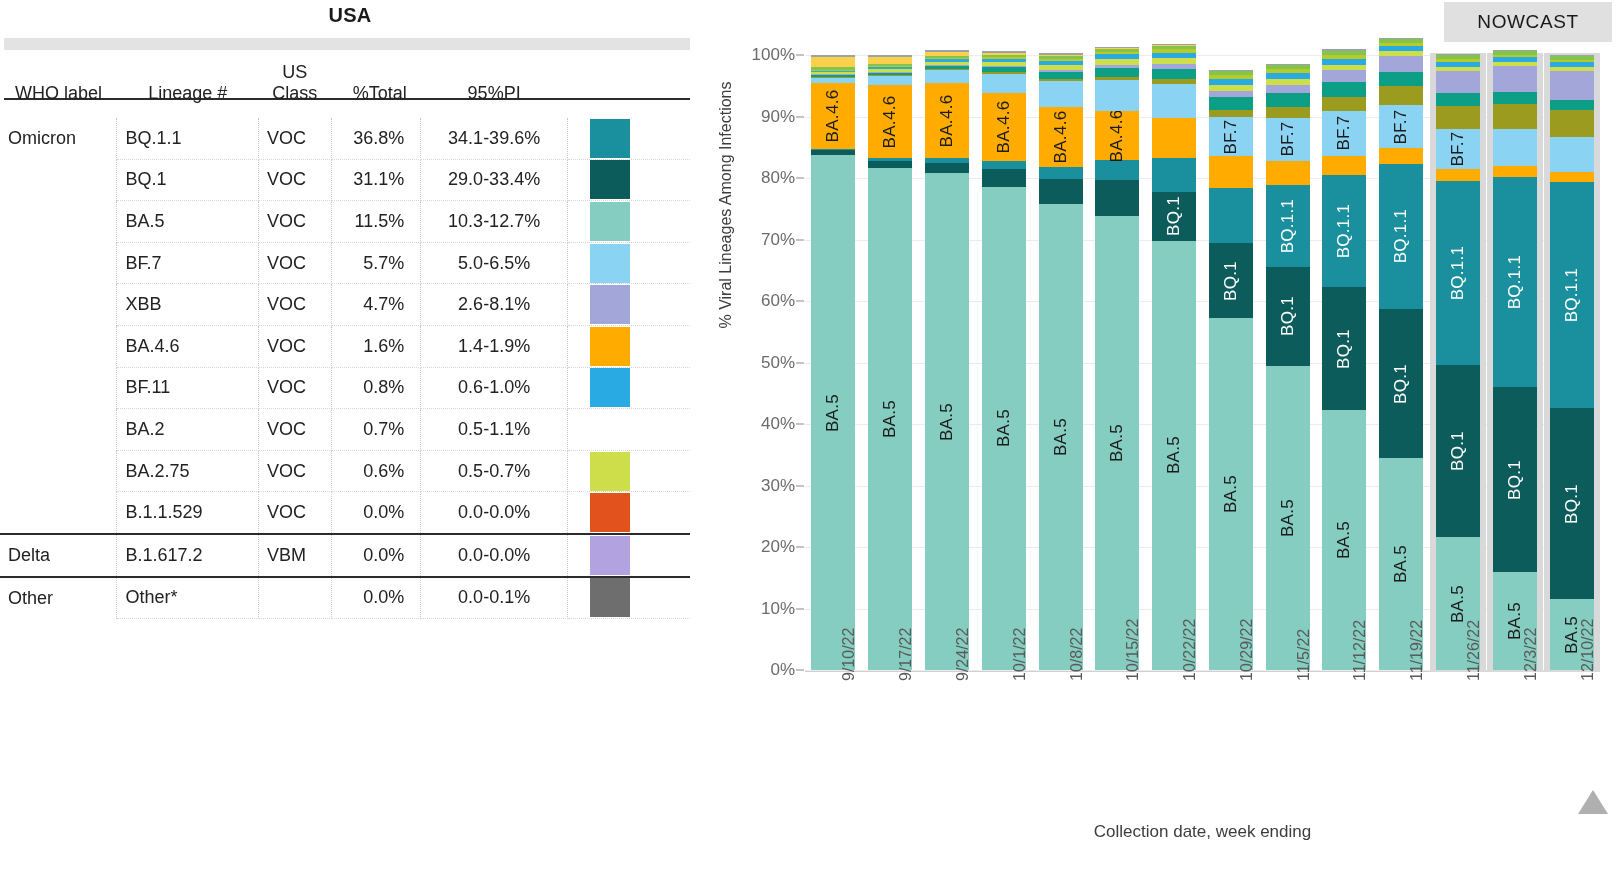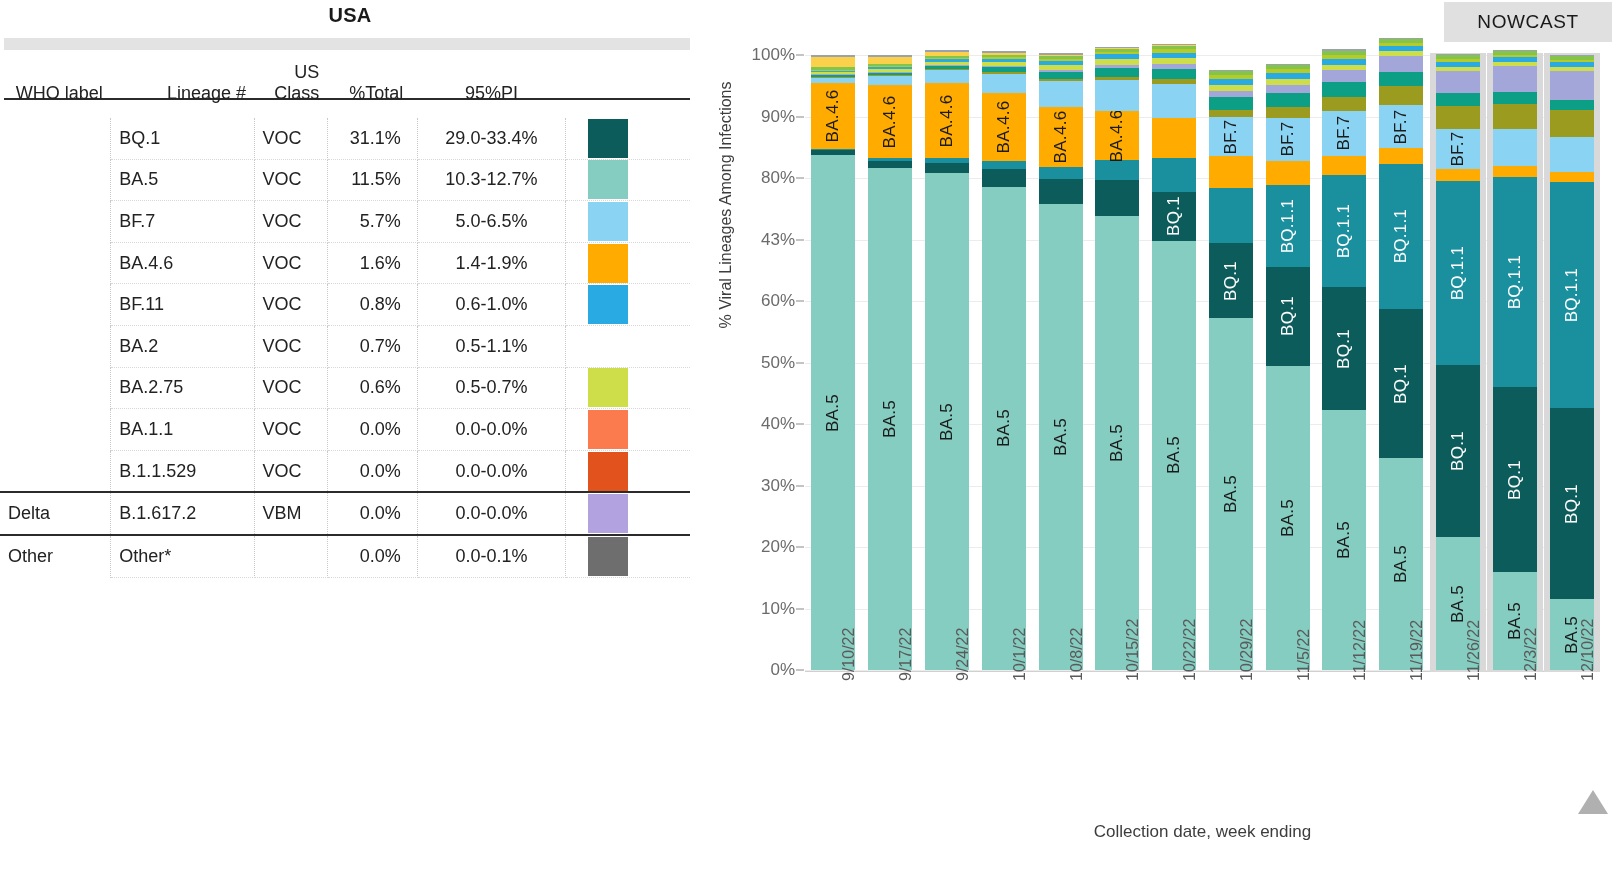--- a/index.html
+++ b/index.html
@@ -21,21 +21,21 @@
     text-align: center; font-size: 20px; font-weight: bold;
     color: #1a1a1a; letter-spacing: .2px;
   }
   #table-scrollbar {
     position: absolute; left: 4px; top: 38px; width: 686px; height: 12px;
     background: #e3e3e3;
   }
   .tbl { position: absolute; left: 0; top: 56px; width: 690px; border-collapse: collapse; }
   .tbl th {
     font-weight: normal; font-size: 18px; color: #222;
-    padding: 6px 8px 14px 8px; text-align: right; vertical-align: bottom;
+    padding: 6px 8px 14px 8px; text-align: center; vertical-align: bottom;
   }
   .tbl th.num { text-align: right; padding-right: 14px;}
   .tbl th.pi  { text-align: center; }
   .tbl td {
     font-size: 18px; color: #222; height: 40.6px;
     padding: 0 8px; vertical-align: middle;
     border-right: 1px dotted #c9c9c9;
     border-bottom: 1px dotted #d8d8d8;
     white-space: nowrap;
   }
@@ -130,20 +130,28 @@
           <th>WHO label</th>
           <th>Lineage #</th>
           <th>US Class</th>
           <th class="num">%Total</th>
           <th class="pi">95%PI</th>
           <th></th>
         </tr>
       </thead>
       <tbody id="table-body">
           <tr>
+            <td class="who">Omicron</td>
+            <td class="lin">BQ.1.1</td>
+            <td class="cls">VOC</td>
+            <td class="tot">36.8%</td>
+            <td class="pi">34.1-39.6%</td>
+            <td class="sw"><span class="swatch" style="background:#1a8f9e"></span></td>
+          </tr>
+          <tr>
             <td class="who"></td>
             <td class="lin">BQ.1</td>
             <td class="cls">VOC</td>
             <td class="tot">31.1%</td>
             <td class="pi">29.0-33.4%</td>
             <td class="sw"><span class="swatch" style="background:#0d5c5c"></span></td>
           </tr>
           <tr>
             <td class="who"></td>
             <td class="lin">BA.5</td>
@@ -155,20 +163,28 @@
           <tr>
             <td class="who"></td>
             <td class="lin">BF.7</td>
             <td class="cls">VOC</td>
             <td class="tot">5.7%</td>
             <td class="pi">5.0-6.5%</td>
             <td class="sw"><span class="swatch" style="background:#8ad3f2"></span></td>
           </tr>
           <tr>
             <td class="who"></td>
+            <td class="lin">XBB</td>
+            <td class="cls">VOC</td>
+            <td class="tot">4.7%</td>
+            <td class="pi">2.6-8.1%</td>
+            <td class="sw"><span class="swatch" style="background:#a3a6d8"></span></td>
+          </tr>
+          <tr>
+            <td class="who"></td>
             <td class="lin">BA.4.6</td>
             <td class="cls">VOC</td>
             <td class="tot">1.6%</td>
             <td class="pi">1.4-1.9%</td>
             <td class="sw"><span class="swatch" style="background:#ffab00"></span></td>
           </tr>
           <tr>
             <td class="who"></td>
             <td class="lin">BF.11</td>
             <td class="cls">VOC</td>
@@ -184,28 +200,20 @@
             <td class="pi">0.5-1.1%</td>
             <td class="sw"><span class="swatch" style="background:#84c council"></span></td>
           </tr>
           <tr>
             <td class="who"></td>
             <td class="lin">BA.2.75</td>
             <td class="cls">VOC</td>
             <td class="tot">0.6%</td>
             <td class="pi">0.5-0.7%</td>
             <td class="sw"><span class="swatch" style="background:#cedd4a"></span></td>
-          </tr>
-          <tr>
-            <td class="who"></td>
-            <td class="lin">BA.1.1</td>
-            <td class="cls">VOC</td>
-            <td class="tot">0.0%</td>
-            <td class="pi">0.0-0.0%</td>
-            <td class="sw"><span class="swatch" style="background:#fb7b4f"></span></td>
           </tr>
           <tr>
             <td class="who"></td>
             <td class="lin">B.1.1.529</td>
             <td class="cls">VOC</td>
             <td class="tot">0.0%</td>
             <td class="pi">0.0-0.0%</td>
             <td class="sw"><span class="swatch" style="background:#e2521d"></span></td>
           </tr>
           <tr class="rule-top">
@@ -254,21 +262,21 @@
         <div class="ytick-mark" style="top: 369px;"></div>
         <div class="ytick" style="top: 369px;">40%</div>
         <div class="gridline" style="top: 307.5px;"></div>
         <div class="ytick-mark" style="top: 307.5px;"></div>
         <div class="ytick" style="top: 307.5px;">50%</div>
         <div class="gridline" style="top: 246px;"></div>
         <div class="ytick-mark" style="top: 246px;"></div>
         <div class="ytick" style="top: 246px;">60%</div>
         <div class="gridline" style="top: 184.5px;"></div>
         <div class="ytick-mark" style="top: 184.5px;"></div>
-        <div class="ytick" style="top: 184.5px;">43%</div>
+        <div class="ytick" style="top: 184.5px;">70%</div>
         <div class="gridline" style="top: 123px;"></div>
         <div class="ytick-mark" style="top: 123px;"></div>
         <div class="ytick" style="top: 123px;">80%</div>
         <div class="gridline" style="top: 61.5px;"></div>
         <div class="ytick-mark" style="top: 61.5px;"></div>
         <div class="ytick" style="top: 61.5px;">90%</div>
         <div class="gridline" style="top: 0px;"></div>
         <div class="ytick-mark" style="top: 0px;"></div>
         <div class="ytick" style="top: 0px;">100%</div>
         <div class="nowcast-band" style="left: 625.036px; width: 56px;"></div>

